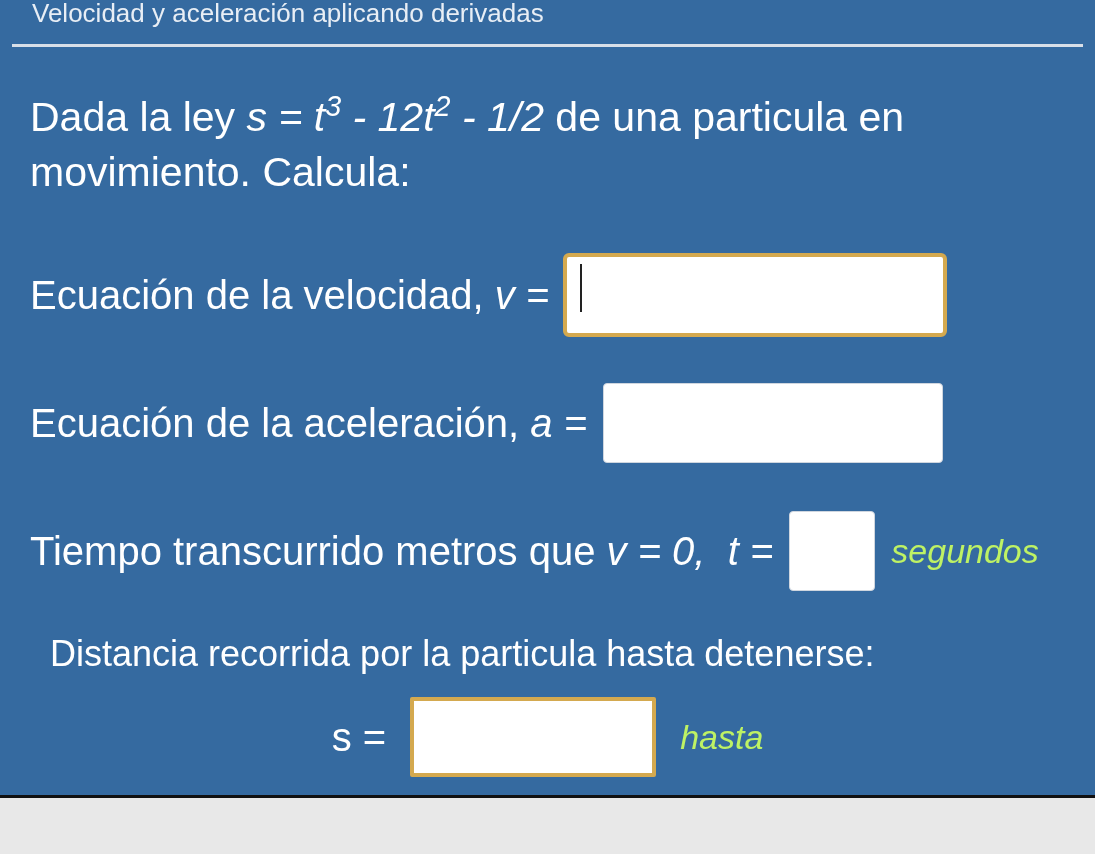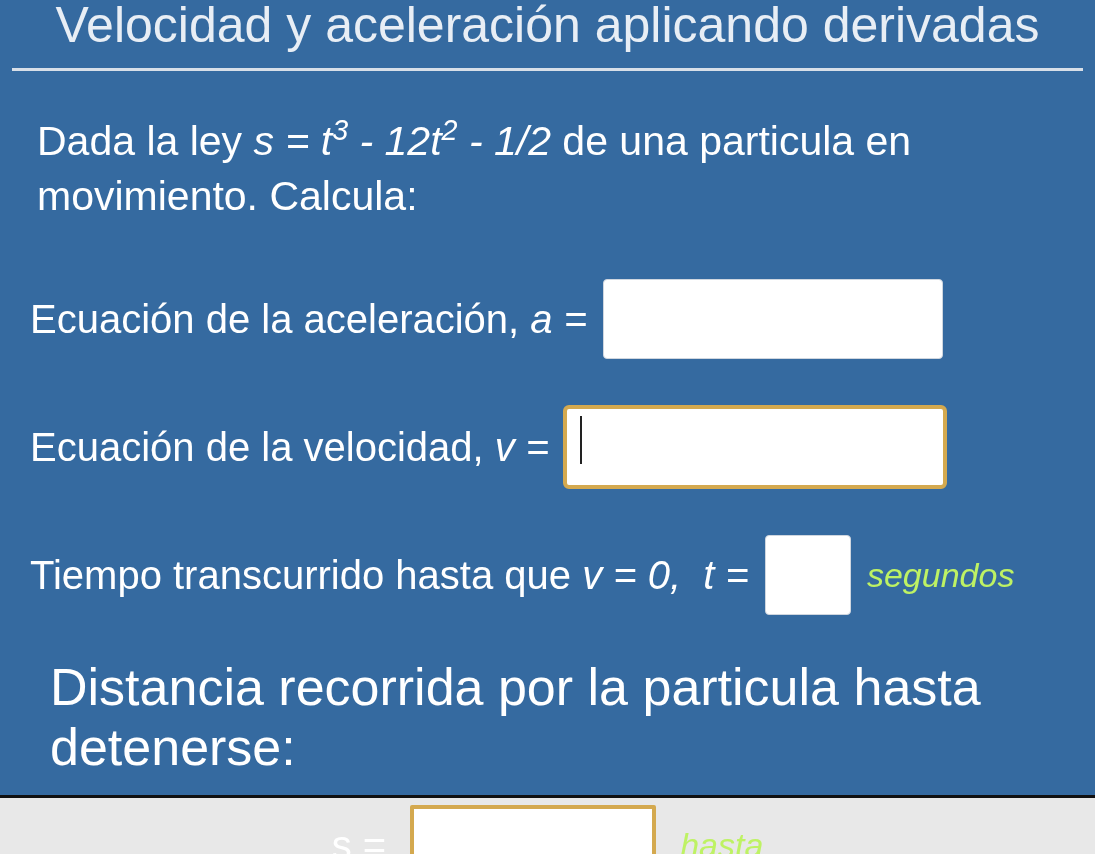--- a/index.html
+++ b/index.html
@@ -15,37 +15,36 @@
       overflow: hidden;
     }
     .main-panel {
       background: #356aa0;
       width: 100%;
       height: 795px;
       color: #fff;
       position: relative;
     }
     .title-bar {
-      text-align: center;
-      font-size: 50px;
+      text-align: left;
+      font-size: 26px;
       padding: 0 20px 18px 20px;
       color: #e8eef5;
       border-bottom: 3px solid #d8dfe8;
       margin: 0 12px;
       line-height: 1;
     }
     .content {
       padding: 40px 30px 0 30px;
     }
     .problem-statement {
       font-size: 41px;
       color: #fff;
       line-height: 1.35;
       margin-bottom: 55px;
-      margin-left: 7px;
     }
     .problem-statement .math {
       font-style: italic;
     }
     sup {
       font-size: 0.7em;
       font-style: italic;
     }
     .row {
       display: flex;
@@ -80,23 +79,23 @@
     .ib-velocity { width: 380px; }
     .ib-accel { width: 340px; }
     .ib-time { width: 86px; }
     .ib-dist { width: 246px; }
     .unit {
       font-size: 34px;
       font-style: italic;
       color: #bef264;
     }
     .row-distance-label {
-      font-size: 52px;
+      font-size: 36px;
       color: #fff;
-      margin-bottom: 28px;
+      margin-bottom: 22px;
       padding-left: 20px;
     }
     .row-distance {
       display: flex;
       align-items: center;
       justify-content: center;
       gap: 24px;
       font-size: 40px;
     }
     .cursor {
@@ -125,35 +124,35 @@
   <div class="title-bar">Velocidad y aceleración aplicando derivadas</div>
 
   <div class="content">
 
     <div class="problem-statement">
       <span>Dada la ley </span><span class="math">s = t<sup>3</sup> - 12t<sup>2</sup> - 1/2</span><span> de una particula en movimiento. Calcula:</span>
     </div>
 
     <div class="row">
       <span class="row-inline-label">
+        <span>Ecuación de la velocidad, </span><span class="math">v =</span>
+      </span>
+      <div class="input-box input-focused ib-velocity"><span class="cursor"></span></div>
+    </div>
+
+    <div class="row">
+      <span class="row-inline-label">
         <span>Ecuación de la aceleración, </span><span class="math">a =</span>
       </span>
       <div class="input-box ib-accel"></div>
     </div>
 
-    <div class="row">
-      <span class="row-inline-label">
-        <span>Ecuación de la velocidad, </span><span class="math">v =</span>
-      </span>
-      <div class="input-box input-focused ib-velocity"><span class="cursor"></span></div>
-    </div>
-
     <div class="row" style="margin-bottom:42px;">
       <span class="row-inline-label">
-        <span>Tiempo transcurrido hasta que </span><span class="math">v = 0,</span>&nbsp;&nbsp;<span class="math">t =</span>
+        <span>Tiempo transcurrido metros que </span><span class="math">v = 0,</span>&nbsp;&nbsp;<span class="math">t =</span>
       </span>
       <div class="input-box ib-time"></div>
       <span class="unit">segundos</span>
     </div>
 
     <div class="row-distance-label">Distancia recorrida por la particula hasta detenerse:</div>
     <div class="row-distance">
       <span class="math">s =</span>
       <div class="input-box input-highlight ib-dist"></div>
       <span class="unit">hasta</span>

